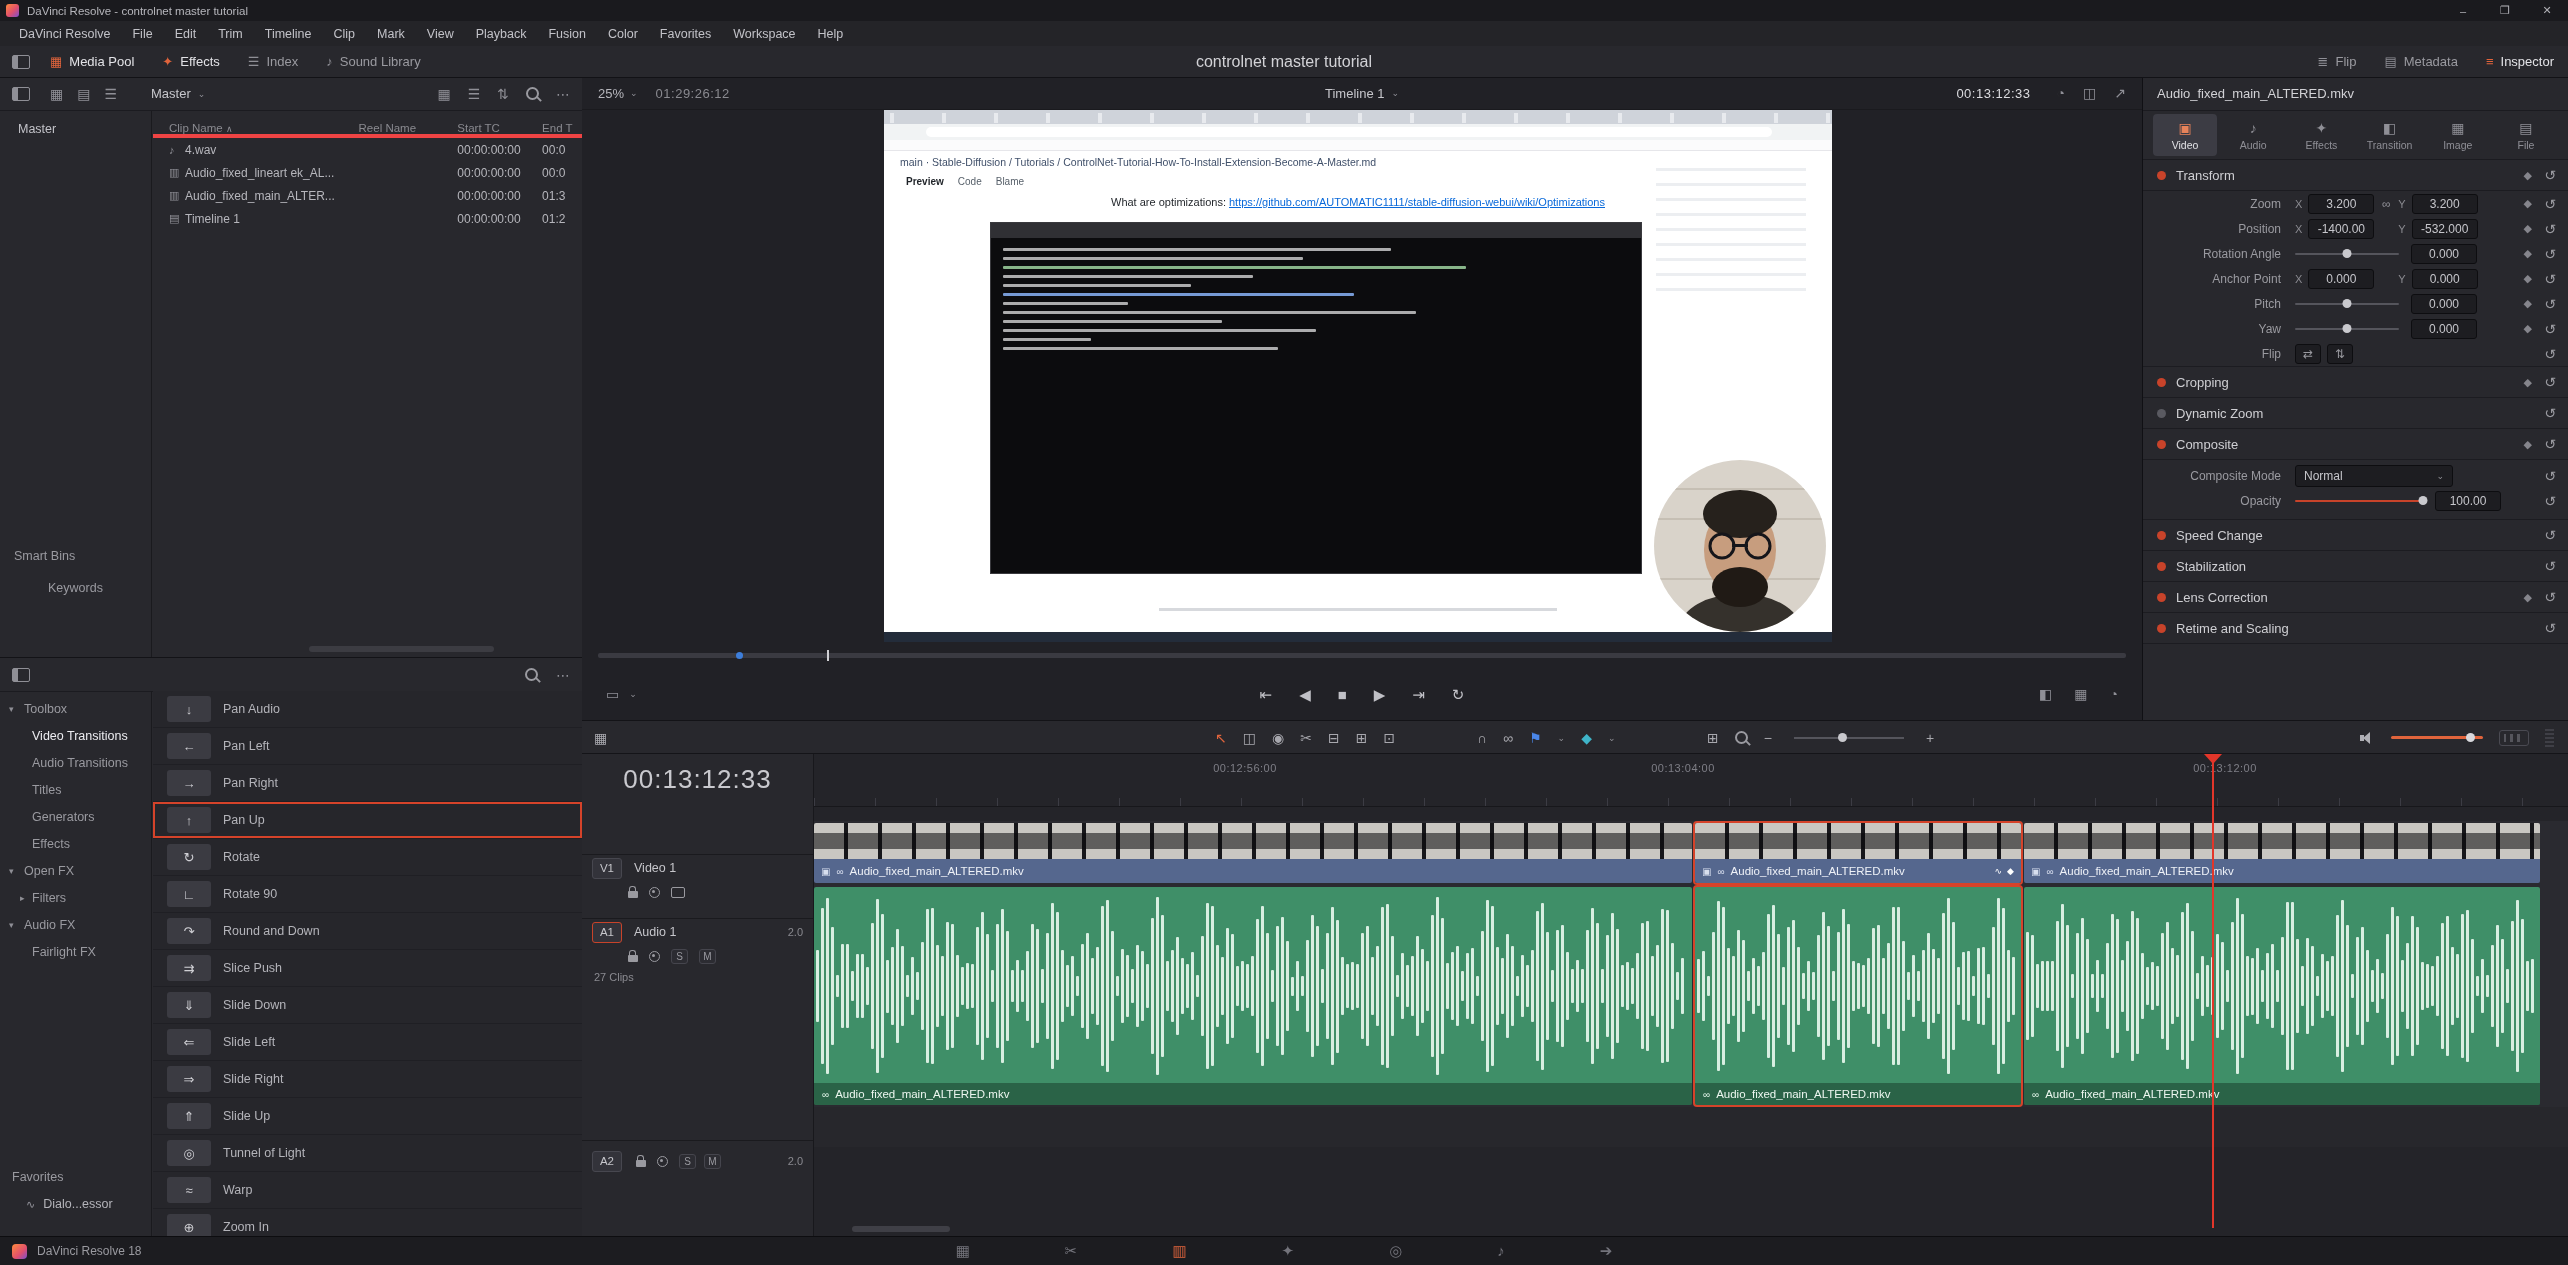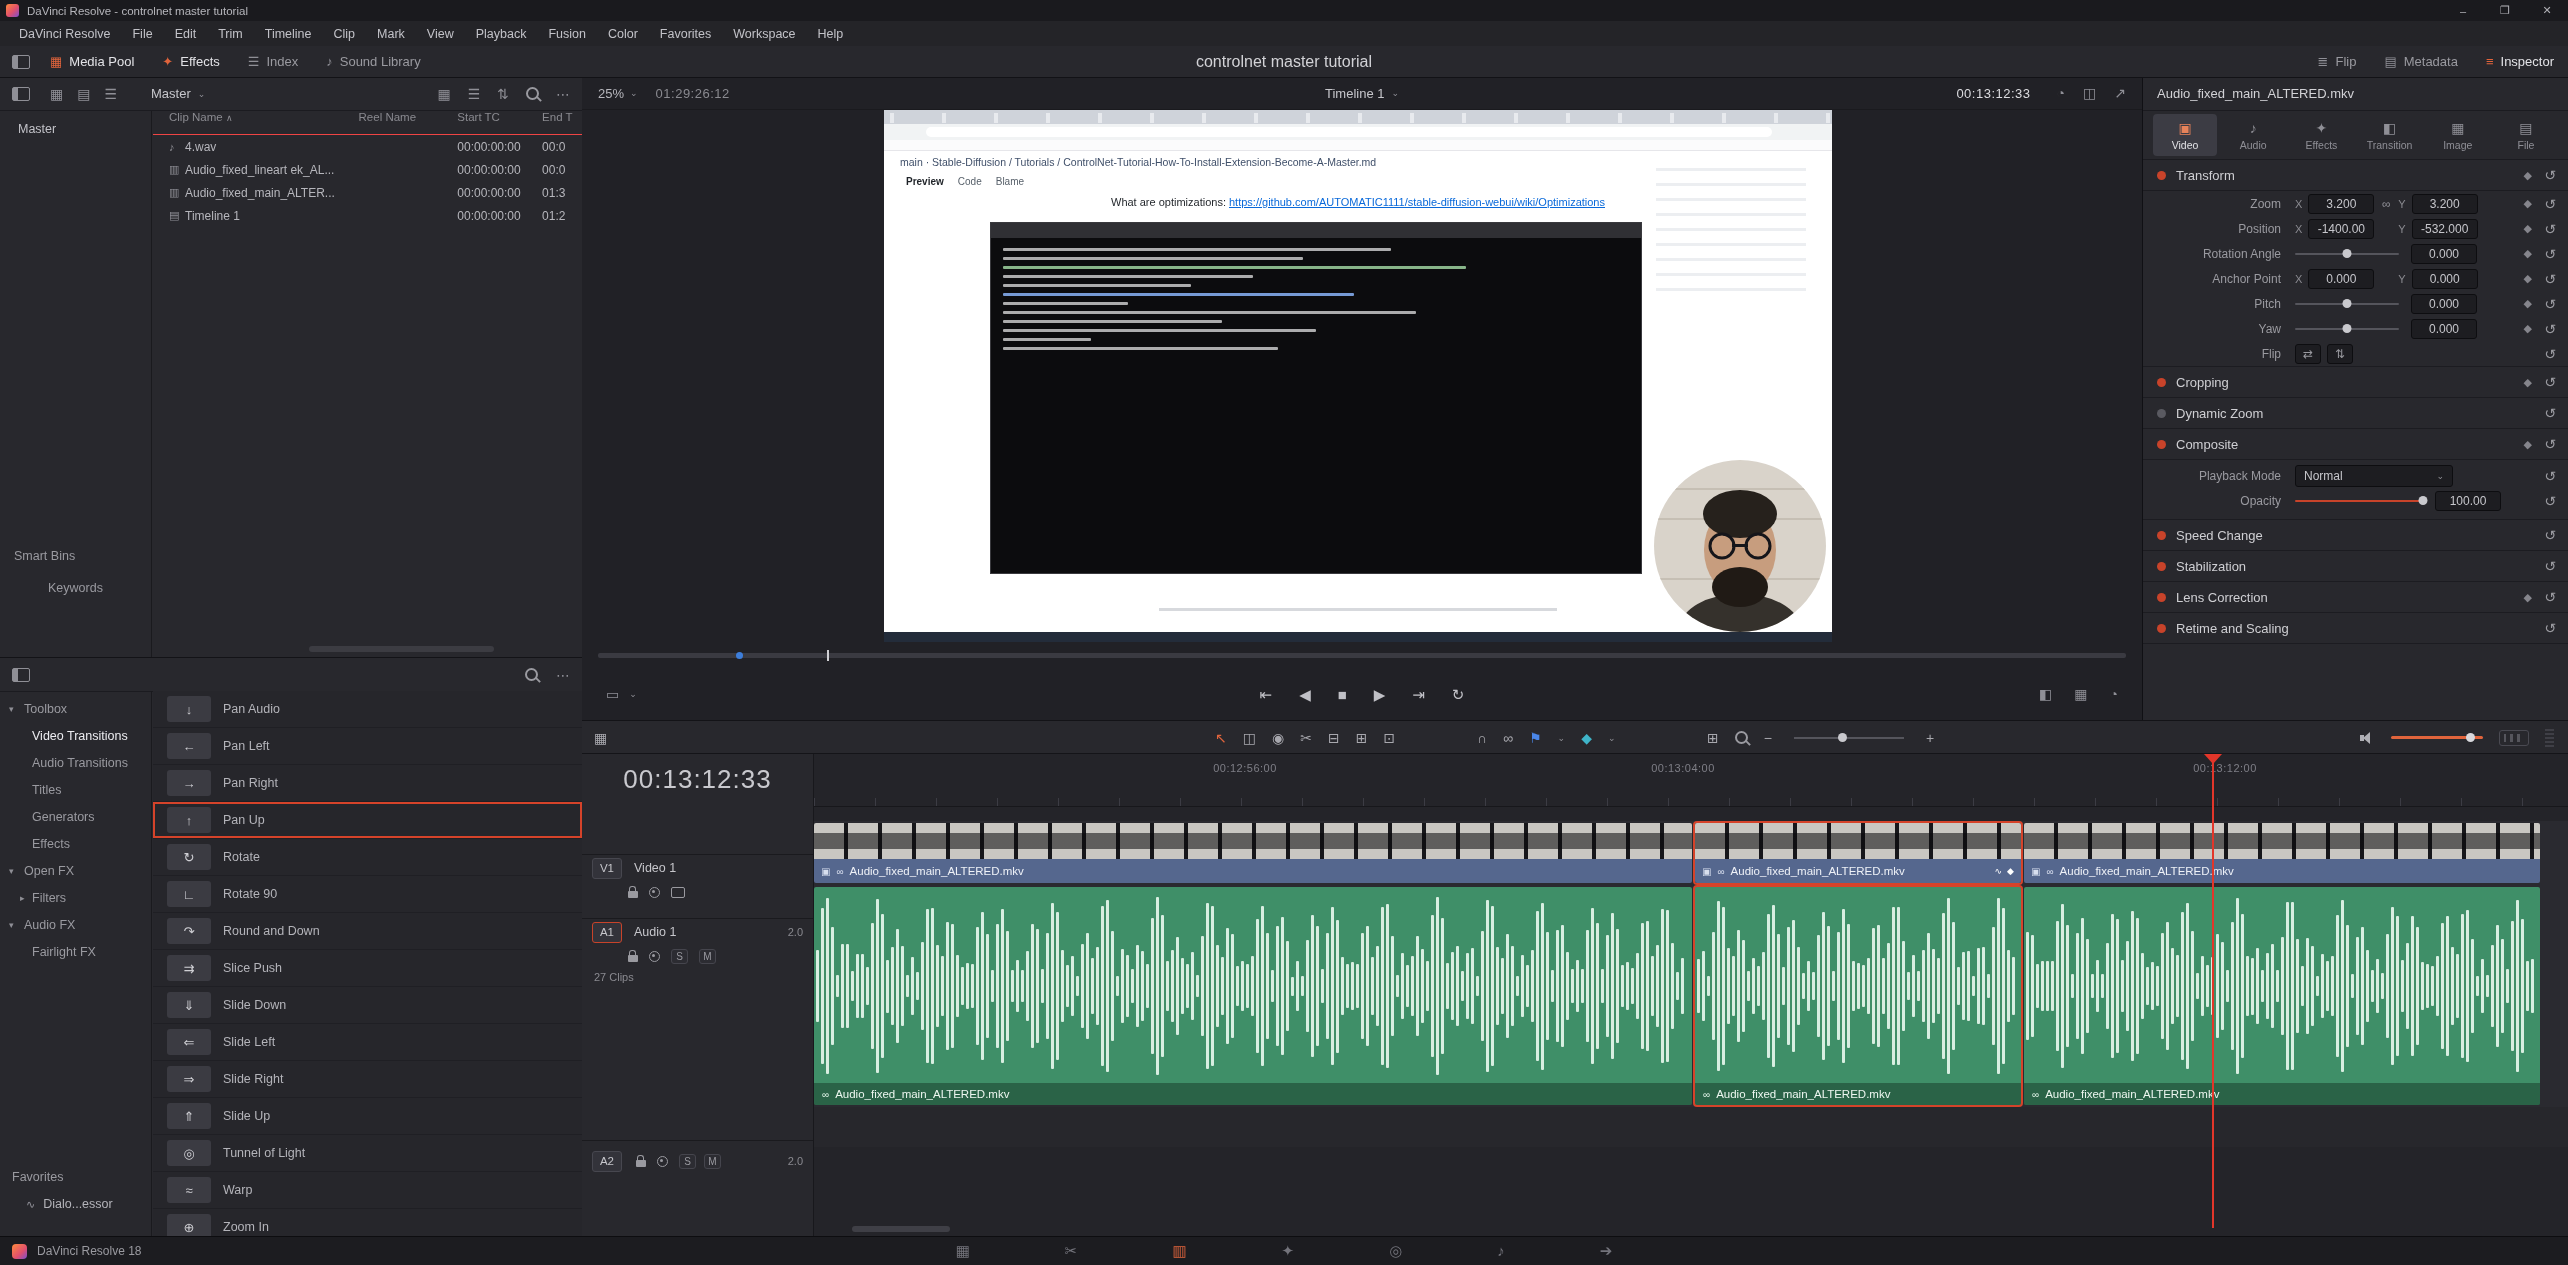--- a/index.html
+++ b/index.html
@@ -30,21 +30,21 @@
   .mp-bin{display:flex;gap:7px;font-size:13px;color:#c6c6cb;margin-left:20px;align-items:center}
   .car{font-size:9px;color:#8f8f96}
   .mp-right{margin-left:auto;display:flex;gap:17px;align-items:center}
   .icon-mag{width:9px;height:9px;border:2px solid #9a9aa0;border-radius:50%;position:relative;display:inline-block}
   .icon-mag::after{content:"";position:absolute;width:6px;height:2px;background:#9a9aa0;transform:rotate(45deg);right:-5px;bottom:-2px}
   .mp-body{position:relative;height:546px}
   .mp-tree{position:absolute;left:0;top:0;width:152px;height:100%;border-right:1px solid #1a1a1e;padding-top:6px;box-sizing:border-box}
   .titem{font-size:12.5px;color:#c2c2c8;padding:5px 0 5px 18px}
   .mp-section{position:absolute;font-size:12.5px;color:#9a9aa0}
   .mp-table{position:absolute;left:153px;top:0;right:0;height:100%}
-  .mp-cols{height:23px;display:flex;align-items:flex-start;font-size:11.5px;color:#8a8a90;border-bottom:1px solid #ef4444}
+  .mp-cols{height:23px;display:flex;align-items:flex-end;font-size:11.5px;color:#8a8a90;border-bottom:4px solid #ef4444}
   .c-name{width:190px;padding-left:16px}.c-reel{width:99px}.c-start{width:85px}.c-end{width:40px;overflow:hidden;white-space:nowrap}
   .mrow{height:23px;display:flex;align-items:center;font-size:12px;color:#b6b6bc}
   .ric{width:16px;margin-left:16px;color:#8f8f96;font-size:11px;flex:none}
   .rname{width:174px;white-space:nowrap;overflow:hidden}
   .rreel{width:99px}.rstart{width:85px}.rend{width:40px;overflow:hidden;white-space:nowrap}
   .mp-hscroll{position:absolute;bottom:5px;left:156px;width:185px;height:6px;background:#3c3c42;border-radius:3px}
   
   .fxpanel{position:absolute;left:0;top:657px;width:582px;height:579px;background:#28282d;border-right:1px solid #101014;border-top:1px solid #131317}
   .fx-toolbar{height:33px;display:flex;align-items:center;padding:0 12px;border-bottom:1px solid #1b1b20}
   .fx-tbright{margin-left:auto;display:flex;gap:18px;align-items:center}
@@ -673,21 +673,21 @@
     <span class="rst">↺</span>
   </div>
   <div class="sec">
     <span class="dot on"></span>
     <span class="sec-t">Composite</span>
     <span class="kf">◆</span>
     <span class="rst">↺</span>
   </div>
   <div class="cbody">
     <div class="prow">
-      <span class="plabel">Playback Mode</span>
+      <span class="plabel">Composite Mode</span>
       <div class="pdrop">
         <span>Normal</span>
         <span class="car">⌄</span>
       </div>
       <span class="rst">↺</span>
     </div>
     <div class="prow">
       <span class="plabel">Opacity</span>
       <span class="strack" style="background:#c8432a;width:128px">
           <span class="sknob" style="left:100%"></span>

